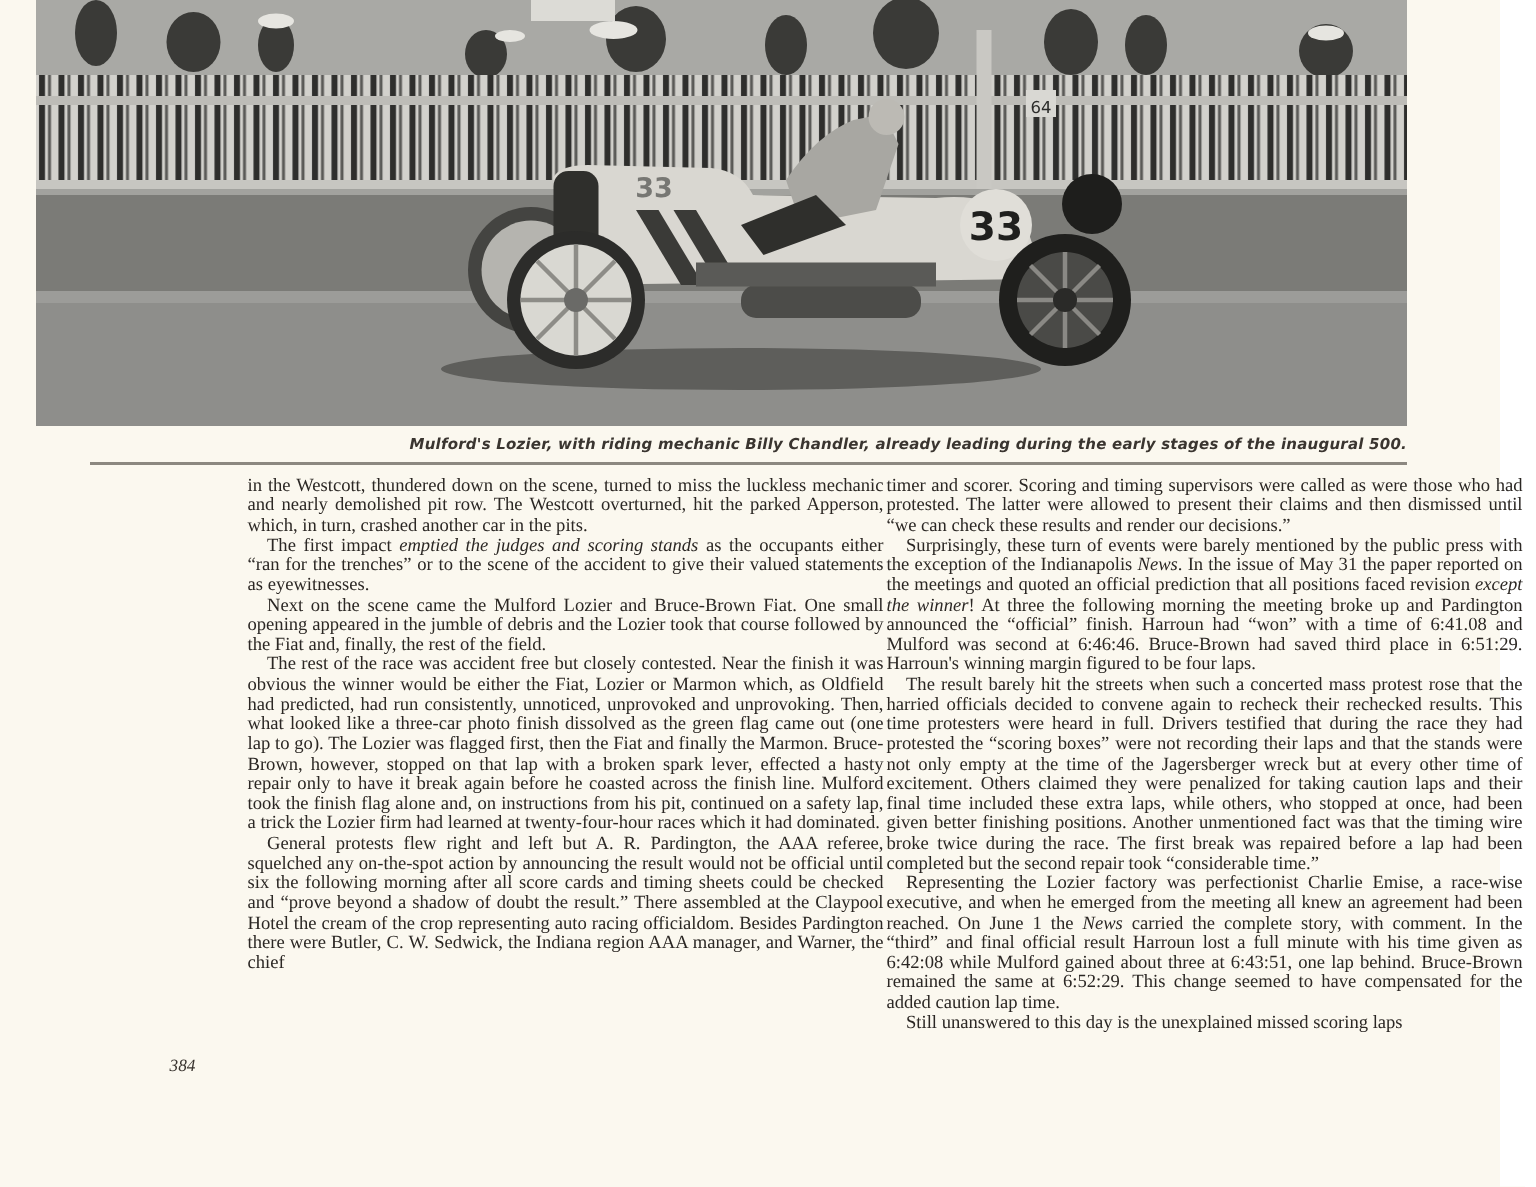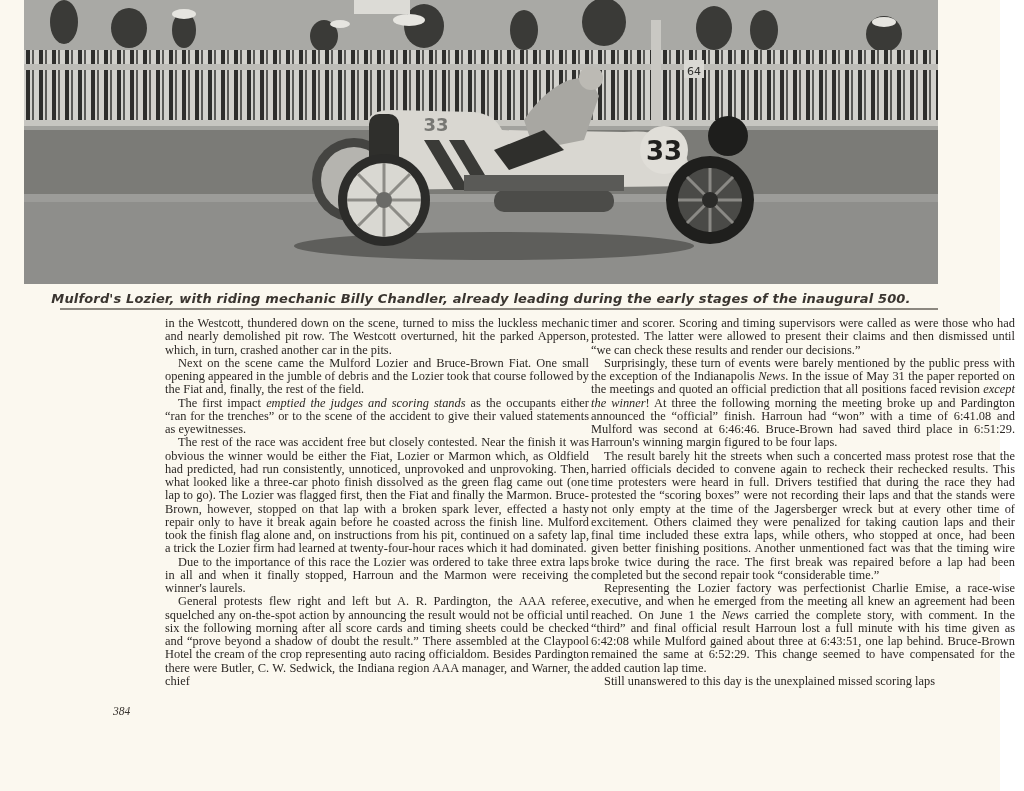--- a/index.html
+++ b/index.html
@@ -13,23 +13,23 @@
 
     
     .photo {
       position: absolute; left: 24px; top: 0; width: 914px; height: 284px;
       overflow: hidden; background: #0ea5e9;
     }
     .photo svg { display: block; width: 914px; height: 284px; }
 
     
     .caption {
-      position: absolute; left: 24px; top: 291px; width: 914px; text-align: center;
+      position: absolute; left: 24px; top: 291px; width: 914px; text-align: right;
       font-family: "DejaVu Sans", "Liberation Sans", sans-serif;
-      font-style: italic; font-weight: bold; font-size: 13px; letter-spacing: 0.15px;
+      font-style: italic; font-weight: bold; font-size: 10px; letter-spacing: 0.15px;
       color: #3a3530;
     }
     .rule { position: absolute; left: 60px; top: 308px; width: 878px; height: 2px; background: #8c8880; }
 
     
     .col {
       position: absolute; top: 317px;
       font-family: "Liberation Serif", "DejaVu Serif", serif;
       font-size: 12.4px; line-height: 13.25px; text-align: justify; color: #2b2724; margin-left: 48px;
     }
@@ -137,24 +137,23 @@
       <circle cx="686" cy="200" r="8" fill="#2a2a28"></circle>
     </g>
   </svg>
 </div>
 
 <div class="caption">Mulford's Lozier, with riding mechanic Billy Chandler, already leading during the early stages of the inaugural 500.</div>
 <div class="rule"></div>
 
 <div class="col col-left">
   <p class="cont">in the Westcott, thundered down on the scene, turned to miss the luckless mechanic and nearly demolished pit row. The Westcott overturned, hit the parked Apperson, which, in turn, crashed another car in the pits.</p>
+  <p><span>The first impact </span><em>emptied the judges and scoring stands</em><span> as the occupants either “ran for the trenches” or to the scene of the accident to give their valued statements as eyewitnesses.</span></p>
   <p>Next on the scene came the Mulford Lozier and Bruce-Brown Fiat. One small opening appeared in the jumble of debris and the Lozier took that course followed by the Fiat and, finally, the rest of the field.</p>
-  <p><span>The first impact </span><em>emptied the judges and scoring stands</em><span> as the occupants either “ran for the trenches” or to the scene of the accident to give their valued statements as eyewitnesses.</span></p>
   <p>The rest of the race was accident free but closely contested. Near the finish it was obvious the winner would be either the Fiat, Lozier or Marmon which, as Oldfield had predicted, had run consistently, unnoticed, unprovoked and unprovoking. Then, what looked like a three-car photo finish dissolved as the green flag came out (one lap to go). The Lozier was flagged first, then the Fiat and finally the Marmon. Bruce-Brown, however, stopped on that lap with a broken spark lever, effected a hasty repair only to have it break again before he coasted across the finish line. Mulford took the finish flag alone and, on instructions from his pit, continued on a safety lap, a trick the Lozier firm had learned at twenty-four-hour races which it had dominated.</p>
-  <p>Due to the importance of this race the Lozier was ordered to take three extra laps in all and when it finally stopped, Harroun and the Marmon were receiving the winner's laurels.</p>
   <p>General protests flew right and left but A. R. Pardington, the AAA referee, squelched any on-the-spot action by announcing the result would not be official until six the following morning after all score cards and timing sheets could be checked and “prove beyond a shadow of doubt the result.” There assembled at the Claypool Hotel the cream of the crop representing auto racing officialdom. Besides Pardington there were Butler, C. W. Sedwick, the Indiana region AAA manager, and Warner, the chief</p>
 </div>
 
 <div class="col col-right">
   <p class="cont">timer and scorer. Scoring and timing supervisors were called as were those who had protested. The latter were allowed to present their claims and then dismissed until “we can check these results and render our decisions.”</p>
   <p><span>Surprisingly, these turn of events were barely mentioned by the public press with the exception of the Indianapolis </span><em>News</em><span>. In the issue of May 31 the paper reported on the meetings and quoted an official prediction that all positions faced revision </span><em>except the winner</em><span>! At three the following morning the meeting broke up and Pardington announced the “official” finish. Harroun had “won” with a time of 6:41.08 and Mulford was second at 6:46:46. Bruce-Brown had saved third place in 6:51:29. Harroun's winning margin figured to be four laps.</span></p>
   <p>The result barely hit the streets when such a concerted mass protest rose that the harried officials decided to convene again to recheck their rechecked results. This time protesters were heard in full. Drivers testified that during the race they had protested the “scoring boxes” were not recording their laps and that the stands were not only empty at the time of the Jagersberger wreck but at every other time of excitement. Others claimed they were penalized for taking caution laps and their final time included these extra laps, while others, who stopped at once, had been given better finishing positions. Another unmentioned fact was that the timing wire broke twice during the race. The first break was repaired before a lap had been completed but the second repair took “considerable time.”</p>
   <p><span>Representing the Lozier factory was perfectionist Charlie Emise, a race-wise executive, and when he emerged from the meeting all knew an agreement had been reached. On June 1 the </span><em>News</em><span> carried the complete story, with comment. In the “third” and final official result Harroun lost a full minute with his time given as 6:42:08 while Mulford gained about three at 6:43:51, one lap behind. Bruce-Brown remained the same at 6:52:29. This change seemed to have compensated for the added caution lap time.</span></p>
   <p>Still unanswered to this day is the unexplained missed scoring laps</p>
 </div>

